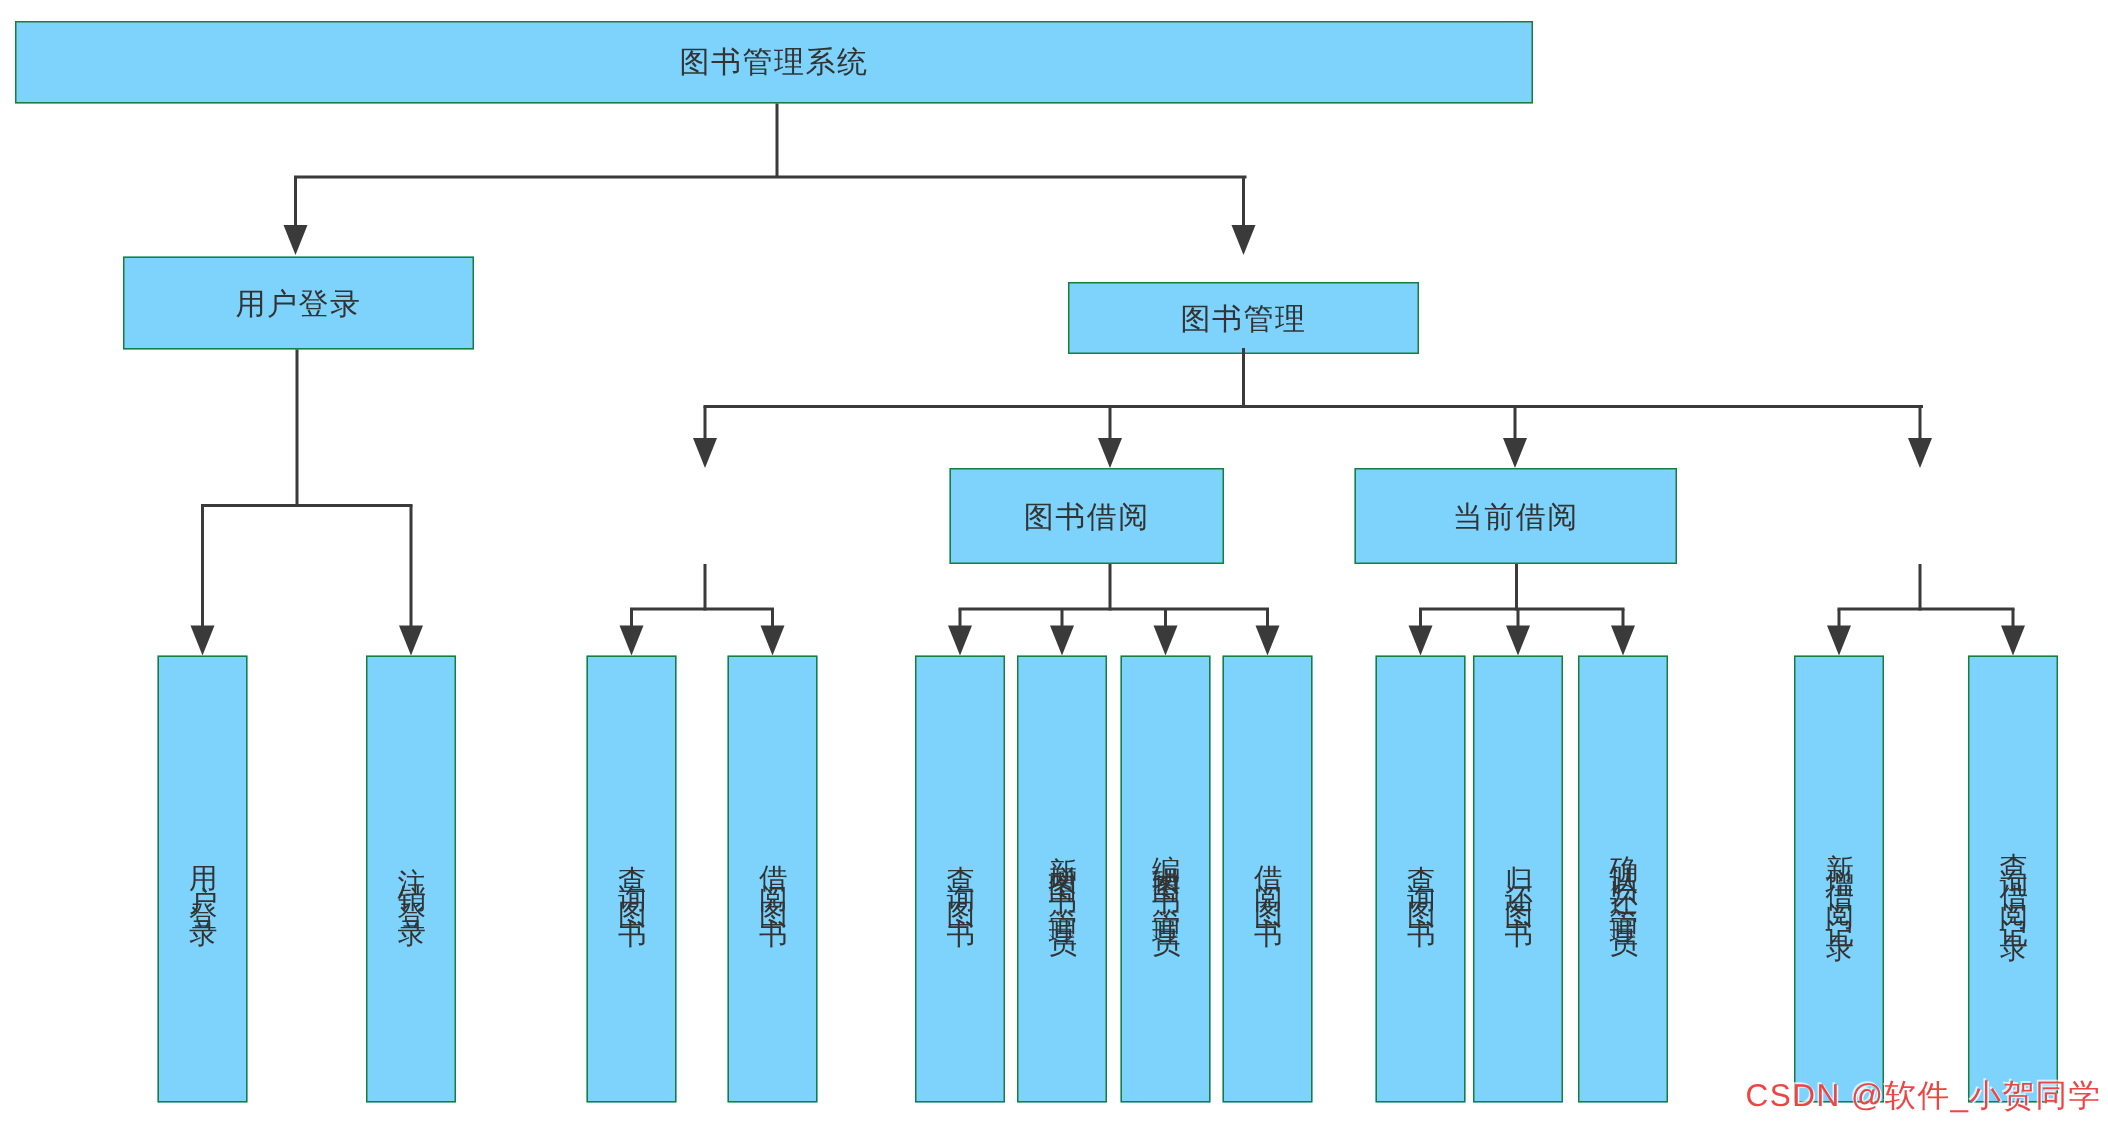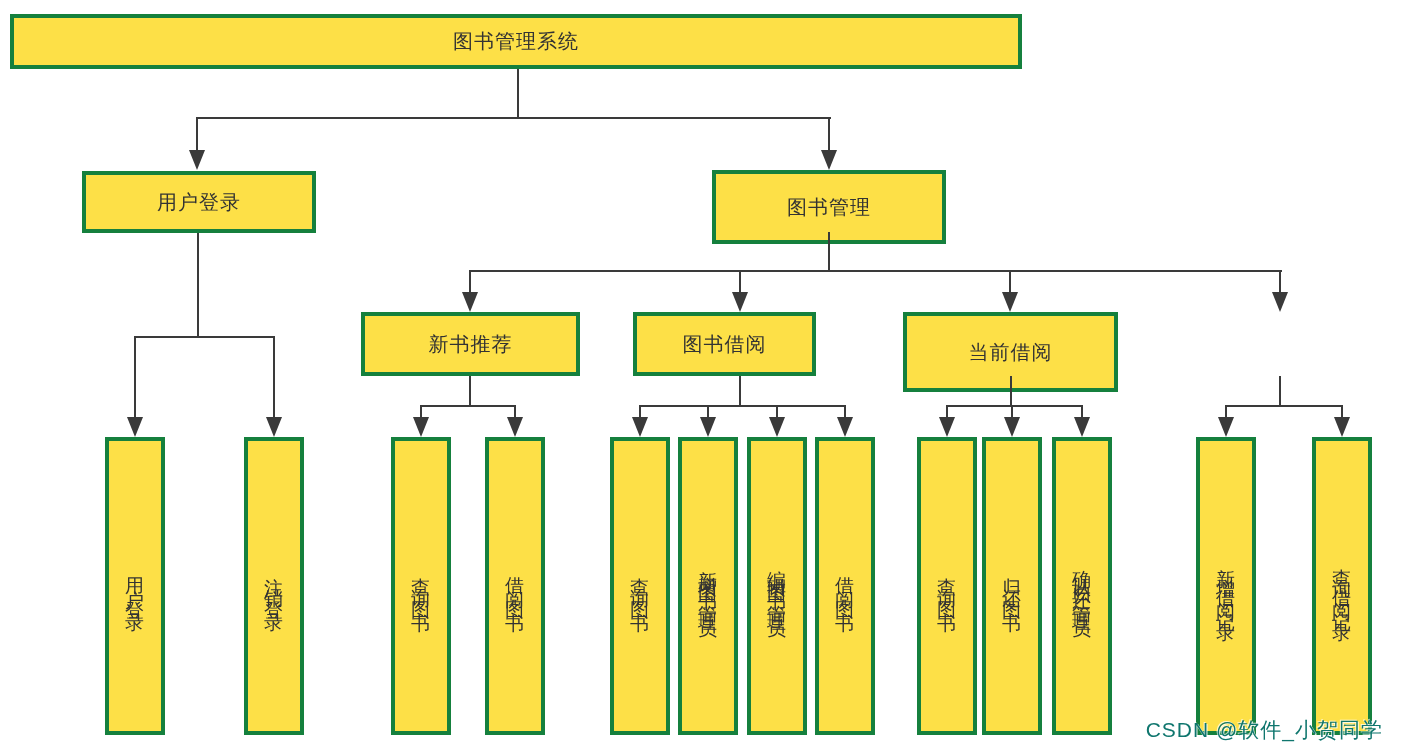--- a/index.html
+++ b/index.html
@@ -4,21 +4,21 @@
 <style>
   html,body{margin:0;padding:0;background:#ffffff;}
   .stage{
     position:relative;width:1405px;height:747px;background:#ffffff;
     font-family:"Liberation Sans","DejaVu Sans",sans-serif;
     overflow:hidden;
   }
   
   .node{
     position:absolute;box-sizing:border-box;
-    border:4px solid #15803d;background:#fde047;
+    border:1px solid #15803d;background:#7dd3fc;
     display:flex;align-items:center;justify-content:center;
     color:#333333;
   }
   .node.h{font-size:20px;letter-spacing:1px;}
   .node.h .lbl{white-space:nowrap;}
   .node.v{font-size:19px;}
   .node.v .lbl{
     writing-mode:vertical-rl;text-orientation:mixed;
     letter-spacing:12px;line-height:1;white-space:nowrap;
   }
@@ -27,22 +27,22 @@
   
   .vl{position:absolute;width:2px;background:#3a3a3a;}
   .hl{position:absolute;height:2px;background:#3a3a3a;}
   .arw{
     position:absolute;width:0;height:0;
     border-left:8px solid transparent;border-right:8px solid transparent;
     border-top:20px solid #3a3a3a;
   }
   
   .watermark{
-    position:absolute;right:22px;bottom:3px;z-index:5;
-    font-size:21px;letter-spacing:1px;color:#0f766e;
+    position:absolute;right:4px;bottom:3px;z-index:5;
+    font-size:21px;letter-spacing:1px;color:#ef4444;
     text-shadow:1px 1px 0 rgba(255,255,255,.85),-1px -1px 0 rgba(255,255,255,.7);
     white-space:nowrap;
   }
 </style>
 </head>
 <body>
 
 <div class="stage">
 
   <div class="node h" style="left:10px;top:14px;width:1012px;height:55px">
@@ -52,21 +52,21 @@
   <div class="vl" style="left:517px;top:69px;height:49px"></div>
   <div class="hl" style="left:196px;top:117px;width:635px"></div>
   <div class="vl" style="left:196px;top:118px;height:33px"></div>
   <div class="arw" style="left:189px;top:150px"></div>
   <div class="vl" style="left:828px;top:118px;height:33px"></div>
   <div class="arw" style="left:821px;top:150px"></div>
 
   <div class="node h" style="left:82px;top:171px;width:234px;height:62px">
     <span class="lbl">用户登录</span>
   </div>
-  <div class="node h" style="left:712px;top:170px;width:234px;height:74px">
+  <div class="node h" style="left:712px;top:188px;width:234px;height:48px">
     <span class="lbl">图书管理</span>
   </div>
 
   <div class="vl" style="left:197px;top:233px;height:105px"></div>
   <div class="hl" style="left:134px;top:336px;width:141px"></div>
   <div class="vl" style="left:134px;top:337px;height:81px"></div>
   <div class="arw" style="left:127px;top:417px"></div>
   <div class="vl" style="left:273px;top:337px;height:81px"></div>
   <div class="arw" style="left:266px;top:417px"></div>
 
@@ -74,27 +74,24 @@
   <div class="hl" style="left:469px;top:270px;width:813px"></div>
   <div class="vl" style="left:469px;top:271px;height:22px"></div>
   <div class="arw" style="left:462px;top:292px"></div>
   <div class="vl" style="left:739px;top:271px;height:22px"></div>
   <div class="arw" style="left:732px;top:292px"></div>
   <div class="vl" style="left:1009px;top:271px;height:22px"></div>
   <div class="arw" style="left:1002px;top:292px"></div>
   <div class="vl" style="left:1279px;top:271px;height:22px"></div>
   <div class="arw" style="left:1272px;top:292px"></div>
 
-  <div class="node h" style="left:361px;top:312px;width:219px;height:64px">
-    <span class="lbl">新书推荐</span>
-  </div>
   <div class="node h" style="left:633px;top:312px;width:183px;height:64px">
     <span class="lbl">图书借阅</span>
   </div>
-  <div class="node h" style="left:903px;top:312px;width:215px;height:80px">
+  <div class="node h" style="left:903px;top:312px;width:215px;height:64px">
     <span class="lbl">当前借阅</span>
   </div>
 
   <div class="vl" style="left:469px;top:376px;height:31px"></div>
   <div class="hl" style="left:420px;top:405px;width:96px"></div>
   <div class="vl" style="left:420px;top:406px;height:13px"></div>
   <div class="arw" style="left:413px;top:417px"></div>
   <div class="vl" style="left:514px;top:406px;height:13px"></div>
   <div class="arw" style="left:507px;top:417px"></div>
 

